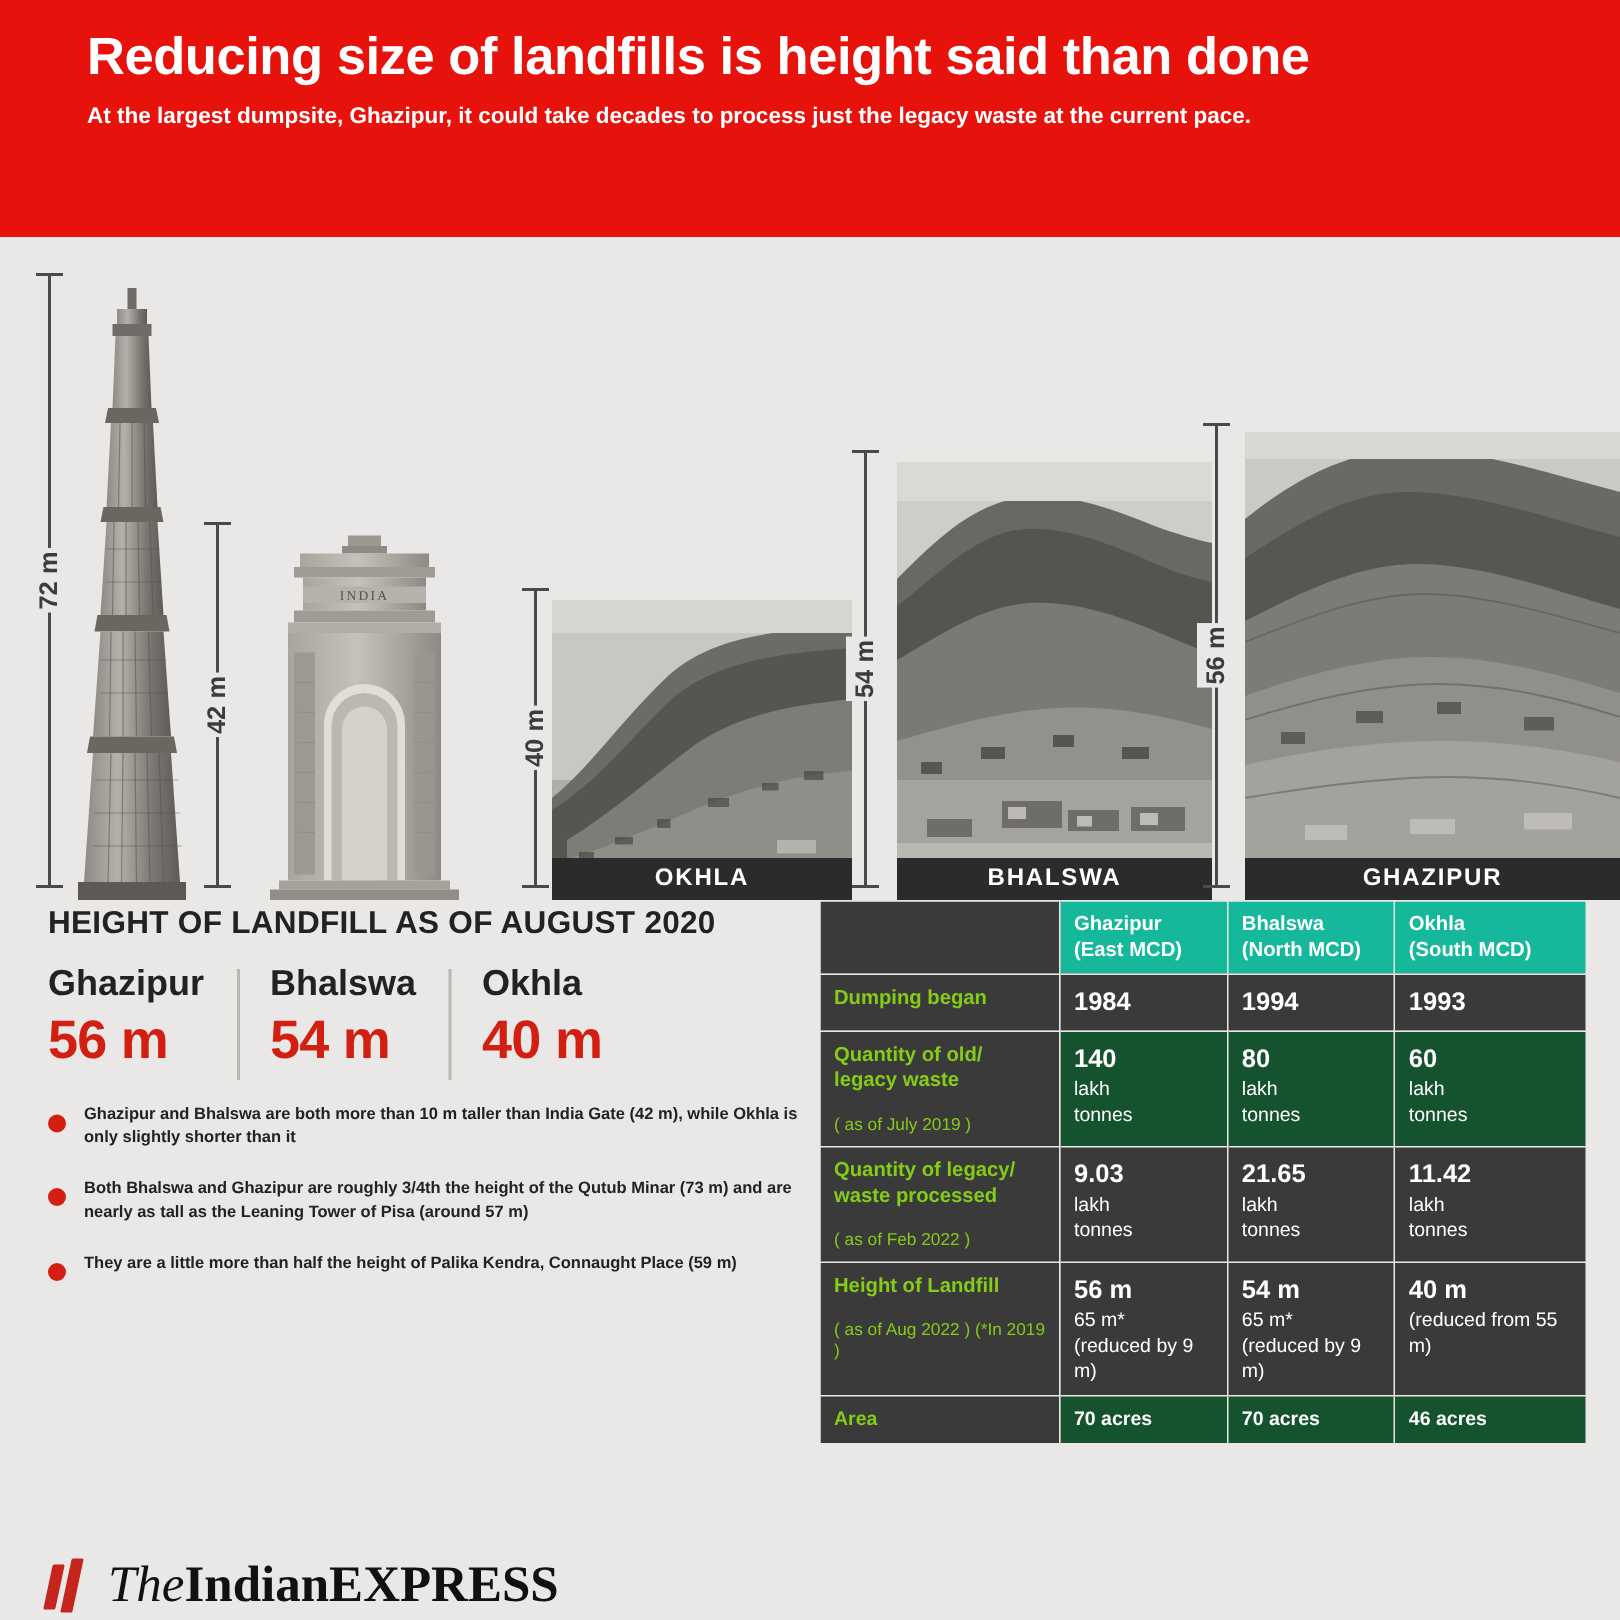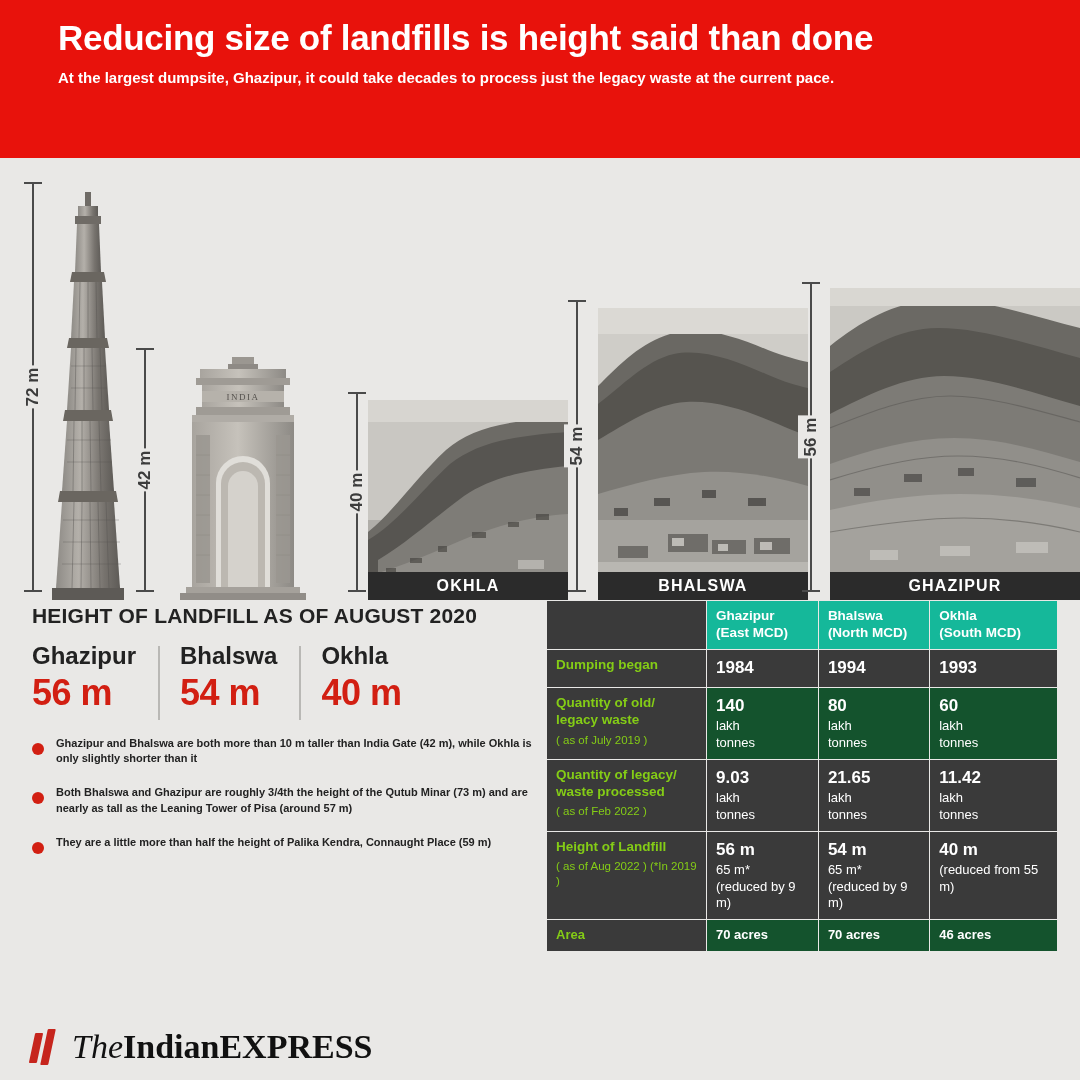--- a/index.html
+++ b/index.html
@@ -183,21 +183,21 @@
     font-size: 11px;
     line-height: 1.38;
     color: #222;
     font-weight: 600;
   }
 
   
   .logo {
     position: absolute;
     left: 32px;
-    bottom: 14px;
+    bottom: 4px;
     display: flex;
     align-items: center;
     gap: 10px;
   }
   .logo .mark {
     width: 30px; height: 36px;
     position: relative;
   }
   .logo .mark span {
     position: absolute;
@@ -232,21 +232,21 @@
     color: #84cc16;
     font-weight: bold;
     width: 160px;
     font-size: 13.5px;
     line-height: 1.25;
   }
   .tbl .rowhead .sub {
     font-weight: normal;
     font-size: 11.5px;
     display: block;
-    margin-top: 4px;
+    margin-top: 14px;
   }
   .tbl .colhead {
     background: #15b89a;
     color: #ffffff;
     font-weight: bold;
     font-size: 13.5px;
     line-height: 1.25;
   }
   .tbl .corner { background: #3a3a3a; border: 1px solid #e9e8e6; }
   .tbl td.cell {

